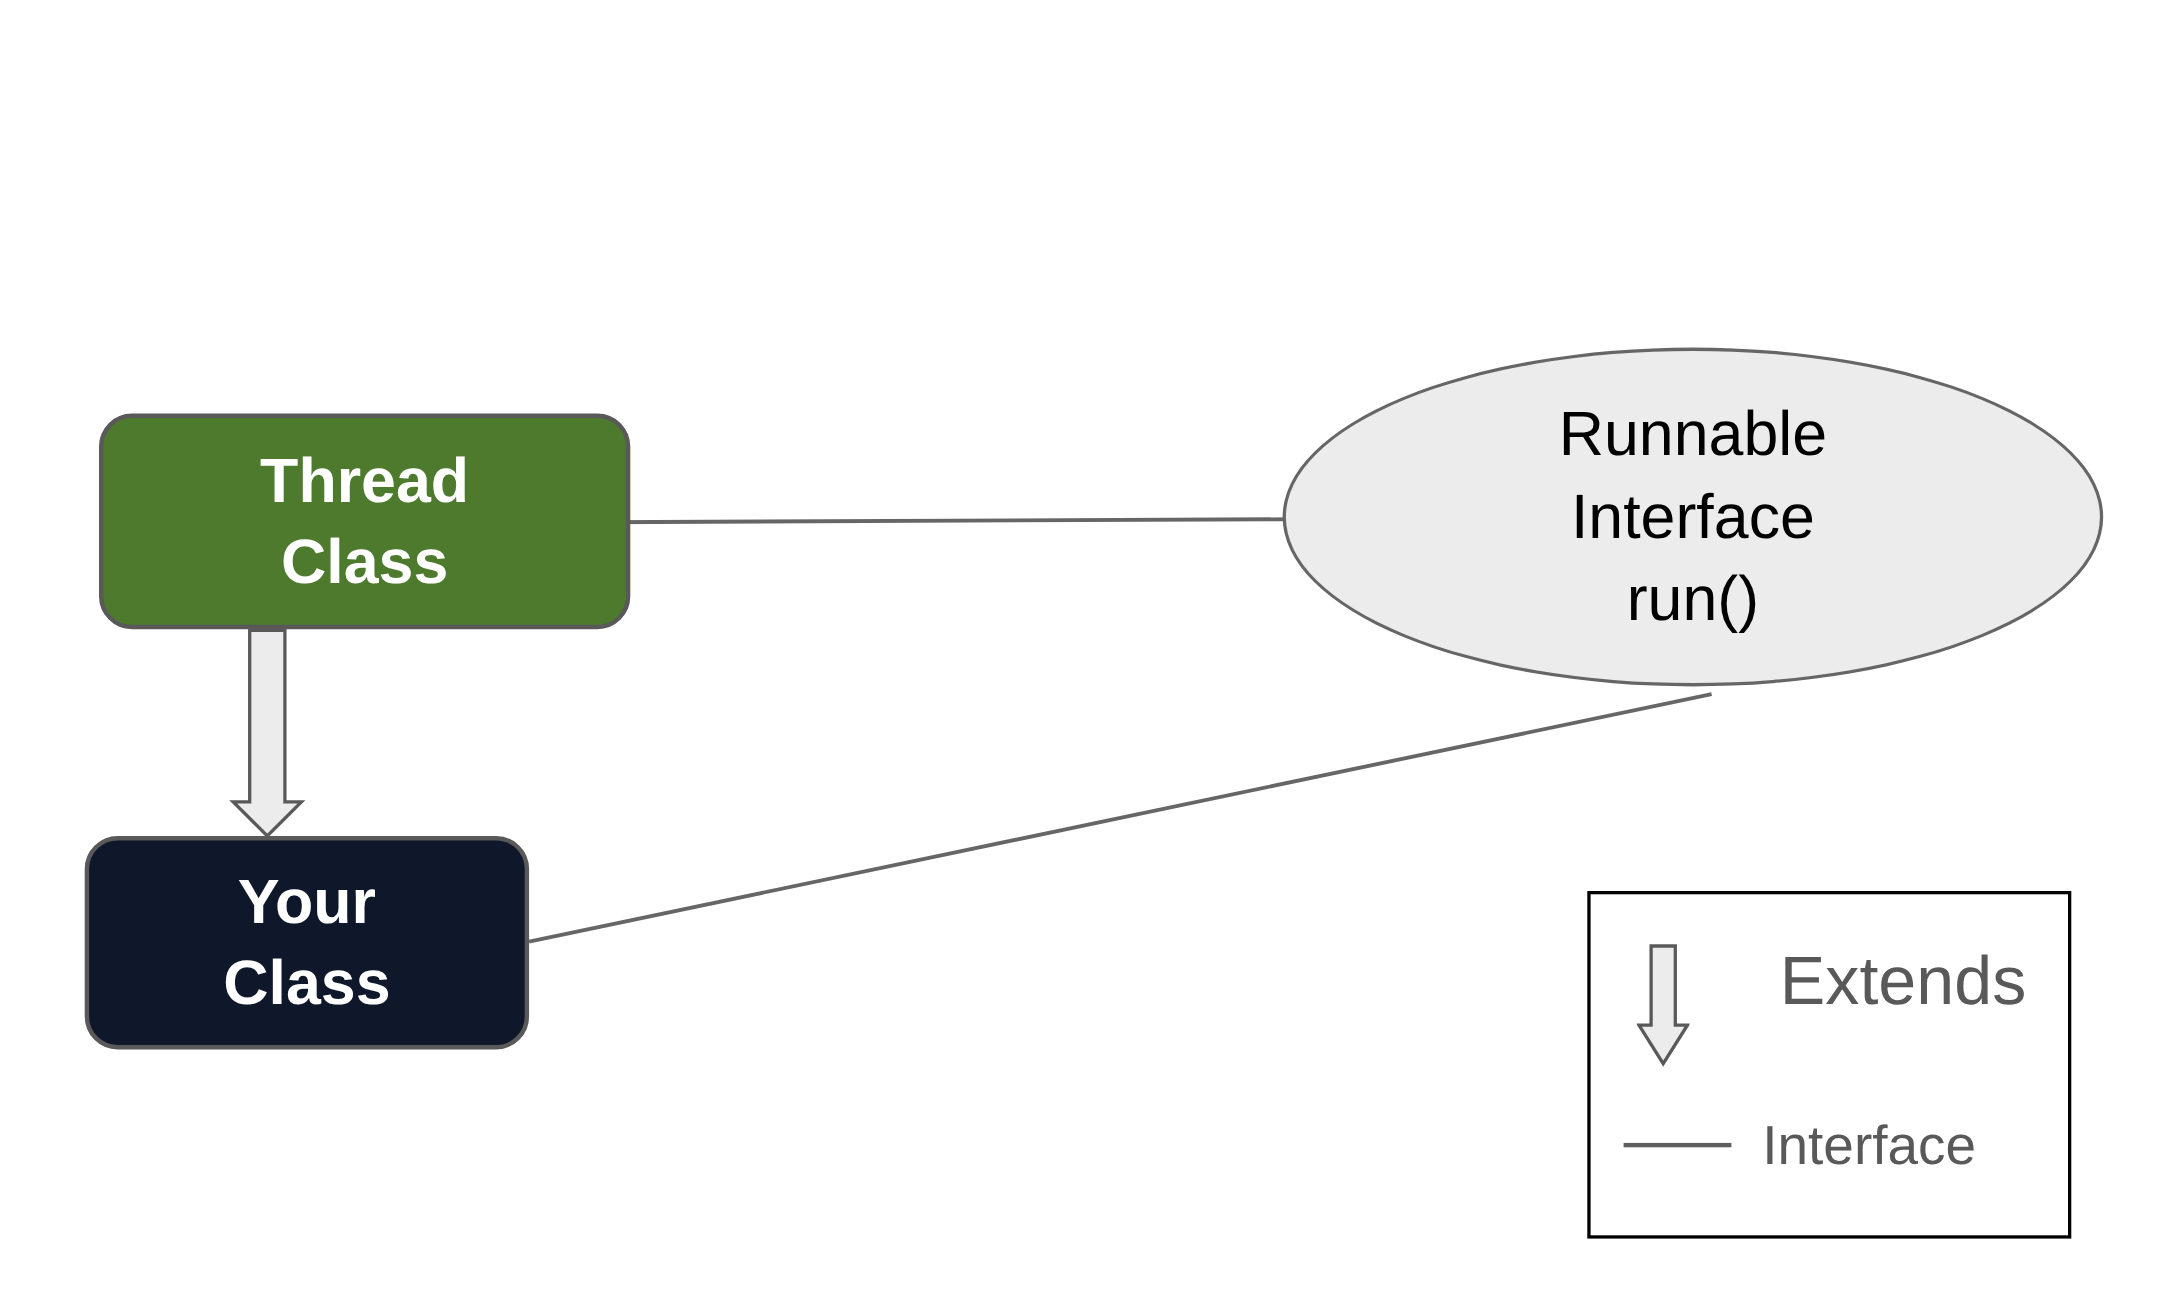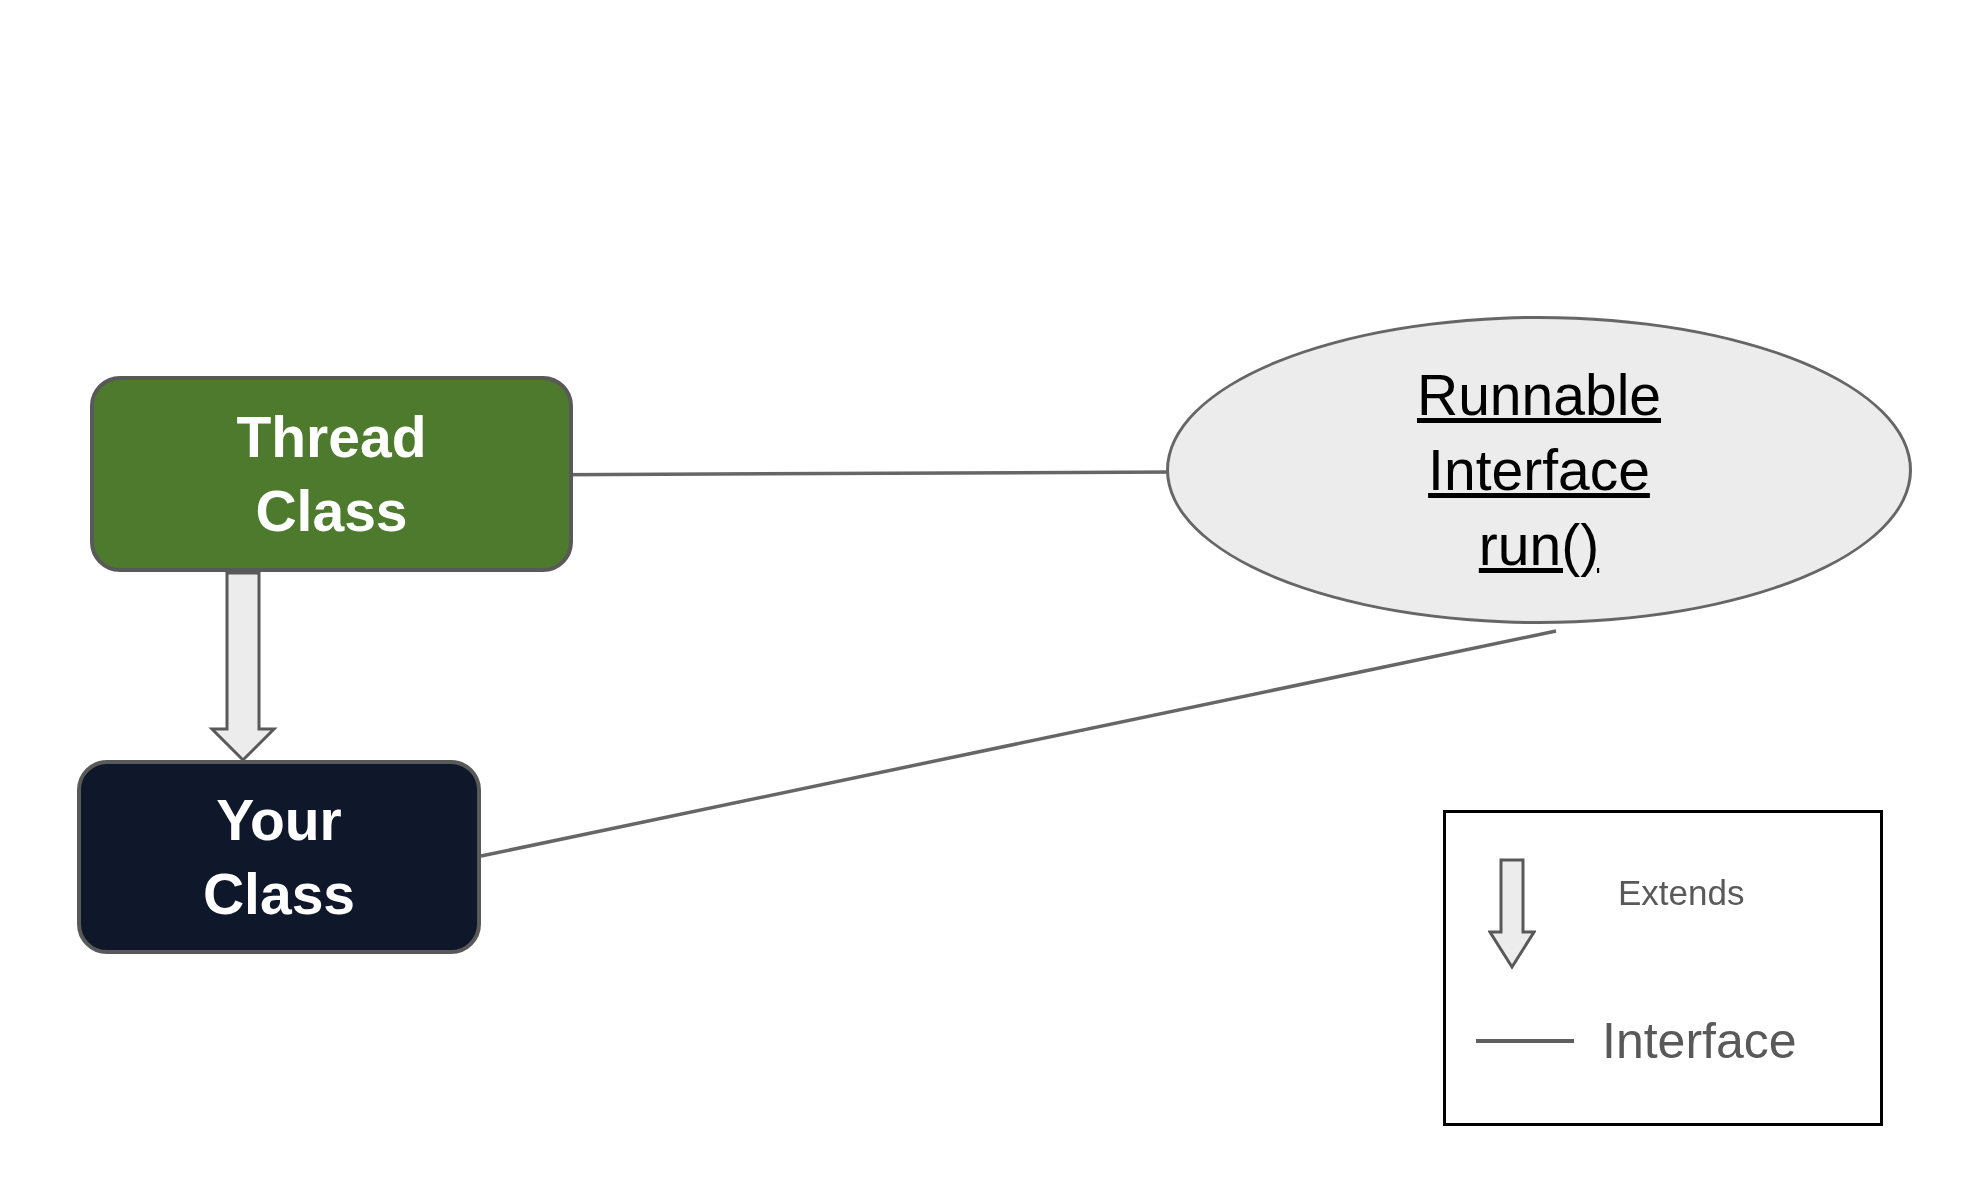--- a/index.html
+++ b/index.html
@@ -93,21 +93,20 @@
     border-radius: 50%;
     display: flex;
     flex-direction: column;
     align-items: center;
     justify-content: center;
     text-align: center;
     color: #000000;
     font-size: 57px;
     line-height: 75px;
     font-weight: normal;
-    text-decoration: underline;
   }
 
   
   .legend {
     position: absolute;
     box-sizing: border-box;
     left: 1443px;
     top: 810px;
     width: 440px;
     height: 316px;
@@ -118,21 +117,21 @@
     position: absolute;
     left: 42px;
     top: 45px;
     width: 48px;
     height: 112px;
   }
   .legend-extends-label {
     position: absolute;
     left: 172px;
     top: 51px;
-    font-size: 35px;
+    font-size: 62px;
     line-height: 58px;
     color: #595959;
   }
   .legend-line-icon {
     position: absolute;
     left: 30px;
     top: 226px;
     width: 98px;
     height: 4px;
     background: #5f5f5f;

